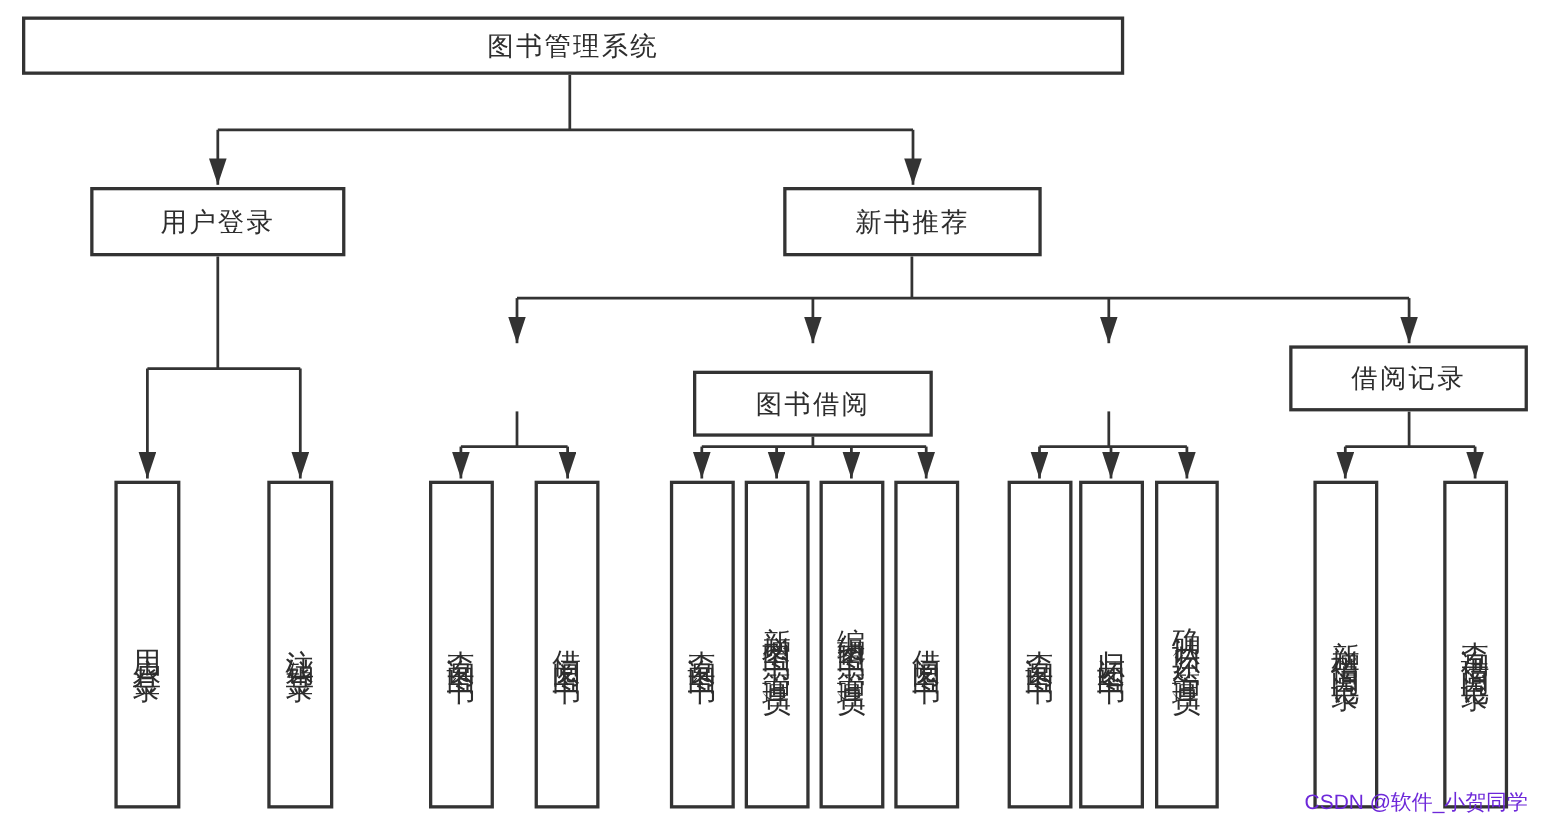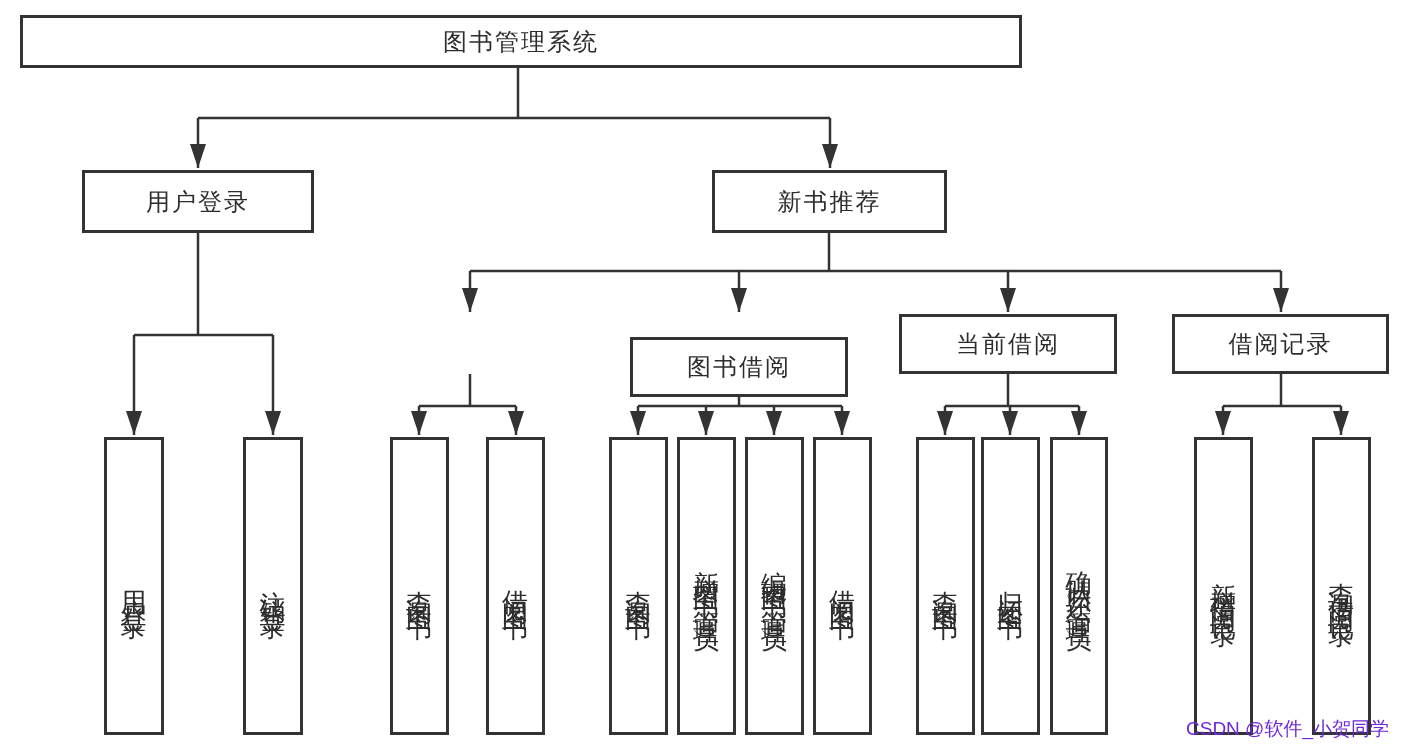--- a/index.html
+++ b/index.html
@@ -117,23 +117,20 @@
   <div class="box hbox" style="left:82px; top:170px; width:232px; height:63px;">
     <span>用户登录</span>
   </div>
   <div class="box hbox" style="left:712px; top:170px; width:235px; height:63px;">
     <span>新书推荐</span>
   </div>
 
   <div class="box hbox" style="left:630px; top:314px; width:218px; height:60px;margin-top:23px;">
     <span>图书借阅</span>
   </div>
-  <div class="box hbox" style="left:899px; top:314px; width:218px; height:60px;">
-    <span>当前借阅</span>
-  </div>
   <div class="box hbox" style="left:1172px; top:314px; width:217px; height:60px;">
     <span>借阅记录</span>
   </div>
 
   <div class="box vbox" style="left:104px; top:437px; width:60px; height:298px;">
     <span>用户登录</span>
   </div>
   <div class="box vbox" style="left:243px; top:437px; width:60px; height:298px;">
     <span>注销登录</span>
   </div>

